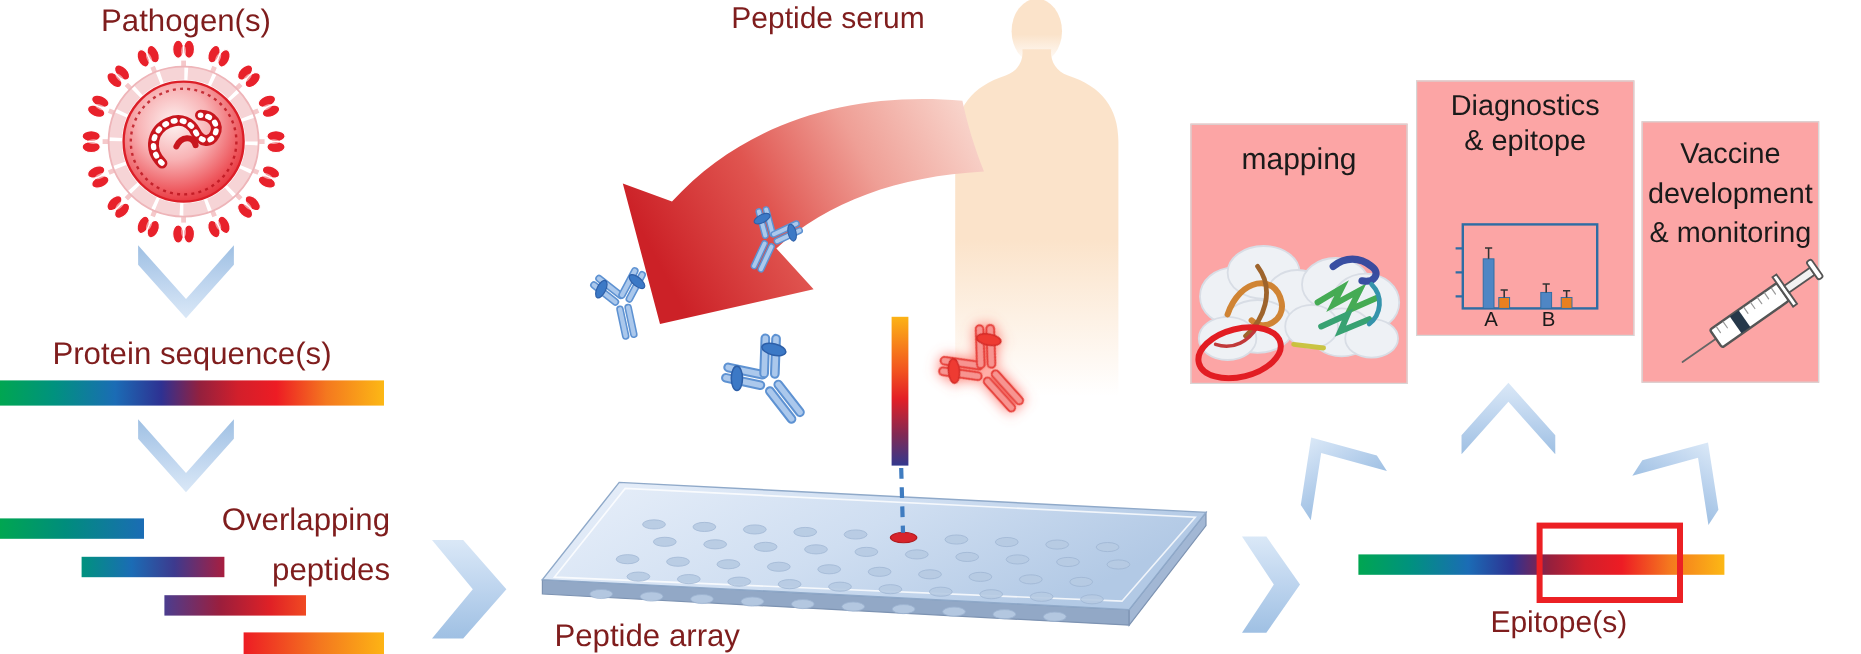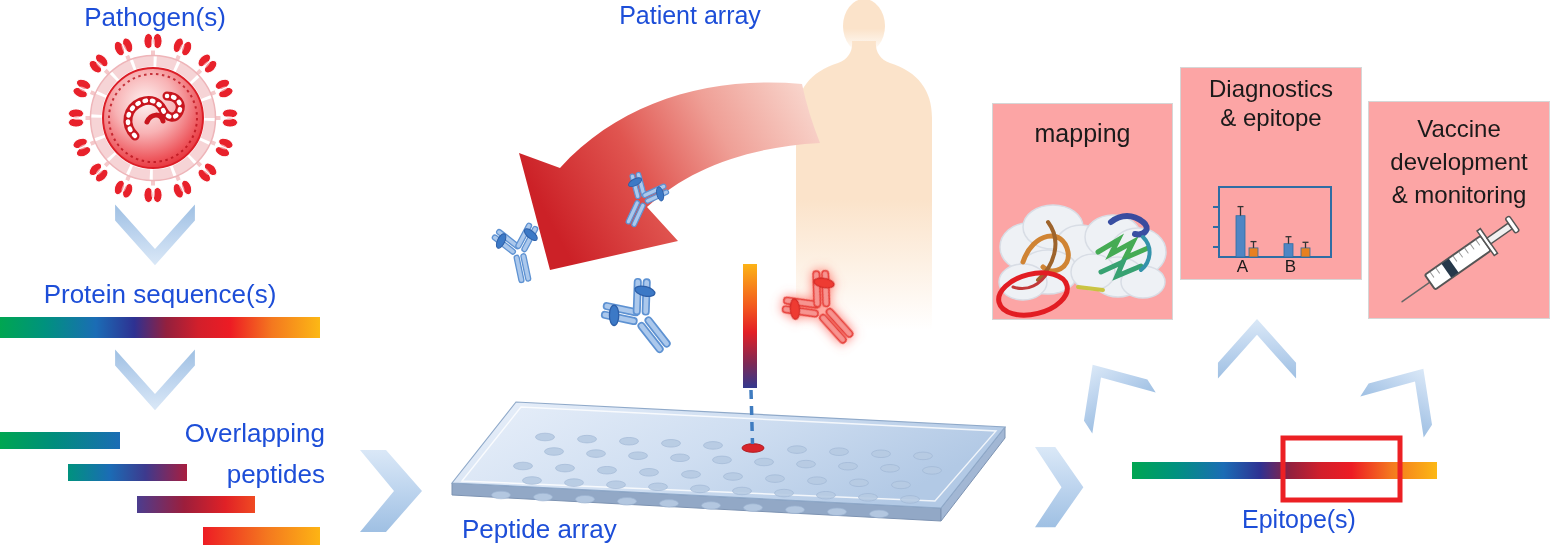--- a/index.html
+++ b/index.html
@@ -1,21 +1,21 @@
 <!DOCTYPE html>
 <html><head>
 <meta charset="utf-8">
 <style>
   html,body{margin:0;padding:0;background:#ffffff;}
   #stage{
     position:relative;width:1551px;height:545px;background:#ffffff;overflow:hidden;
     font-family:"Liberation Sans", sans-serif;color:#1a1a1a;
   }
   #gfx{position:absolute;left:0;top:0;}
-  .lbl{position:absolute;white-space:nowrap;color:#1d4ed8;}
+  .lbl{position:absolute;white-space:nowrap;color:#7f1d1d;}
   .lbl-26{font-size:26px;}
   .lbl-25{font-size:25px;}
   .outbox{
     position:absolute;background:#fca5a5;border:1px solid #d6d6d6;
     box-sizing:border-box;text-align:center;
   }
   .outbox .title{font-size:24px;line-height:30px;color:#1a1a1a;}
   .outbox svg{position:absolute;left:0;}
   .spot{fill:#b7cbe3;stroke:#9db4d2;stroke-width:.7;opacity:.9;}
   .chart-label{font-size:17px;fill:#1a1a1a;}
@@ -257,21 +257,21 @@
     <use href="#chevUp" transform="translate(1100,376) rotate(-33) scale(0.9)"></use>
     <use href="#chevUp" transform="translate(1257,333) scale(0.93)"></use>
     <use href="#chevUp" transform="translate(1416,380) rotate(33) scale(0.9)"></use>
   </svg>
 
   <div class="lbl lbl-26" style="left:35px;top:2px;width:240px;text-align:center;">Pathogen(s)</div>
   <div class="lbl lbl-26" style="left:0;top:279px;width:320px;text-align:center;">Protein sequence(s)</div>
   <div class="lbl lbl-26" style="left:125px;top:418px;width:200px;text-align:right;">Overlapping</div>
   <div class="lbl lbl-26" style="left:125px;top:459px;width:200px;text-align:right;">peptides</div>
   <div class="lbl lbl-26" style="left:462px;top:514px;">Peptide array</div>
-  <div class="lbl lbl-25" style="left:590px;top:1px;width:200px;text-align:center;">Patient array</div>
+  <div class="lbl lbl-25" style="left:590px;top:1px;width:200px;text-align:center;">Peptide serum</div>
   <div class="lbl lbl-25" style="left:1242px;top:505px;width:200px;text-align:left;">Epitope(s)</div>
 
   <div class="outbox" style="left:992px;top:103px;width:181px;height:217px;padding-top:12px;">
     <div class="title" style="line-height:34px;font-size:25px;">
       <div>mapping</div>
     </div>
     <svg width="181" height="126" viewBox="0 0 181 126" style="top:88px;">
       <g fill="#eef1f5" stroke="#d8dde5" stroke-width="1.5">
         <ellipse cx="35" cy="55" rx="28" ry="24"></ellipse>
           <ellipse cx="60" cy="35" rx="30" ry="22"></ellipse>
@@ -318,21 +318,21 @@
         <rect x="75" y="65.7" width="9" height="13.3" fill="#4f86c4" stroke="#2e6da4" stroke-width="0.8"></rect>
         <line x1="79.5" y1="58.7" x2="79.5" y2="65.7" stroke="#333" stroke-width="1.3"></line>
         <line x1="76.5" y1="58.7" x2="82.5" y2="58.7" stroke="#333" stroke-width="1.3"></line>
         <rect x="92" y="69.9" width="9" height="9.1" fill="#e8801f" stroke="#2e6da4" stroke-width="0.8"></rect>
         <line x1="96.5" y1="64.30000000000001" x2="96.5" y2="69.9" stroke="#333" stroke-width="1.3"></line>
         <line x1="93.5" y1="64.30000000000001" x2="99.5" y2="64.30000000000001" stroke="#333" stroke-width="1.3"></line>
         <text x="81.5" y="94" text-anchor="middle" class="chart-label">B</text>
       </svg>
   </div>
 
-  <div class="outbox" style="left:1368px;top:101px;width:182px;height:218px;padding-top:10px;">
+  <div class="outbox" style="left:1368px;top:101px;width:148px;height:218px;padding-top:10px;">
     <div class="title" style="line-height:33px;">
       <div>Vaccine</div>
       <div>development</div>
       <div>&amp; monitoring</div>
     </div>
     <svg width="165" height="112" viewBox="0 0 165 112" style="left:15px;top:103px;">
       <g transform="translate(82,52) rotate(-35)" stroke-linecap="round">
         <line x1="-78" y1="0" x2="-44" y2="0" stroke="#666" stroke-width="1.5"></line>
         <rect x="-44" y="-9" width="68" height="18" rx="2" fill="#ffffff" stroke="#555" stroke-width="2"></rect>
         <g stroke="#999" stroke-width="1">

